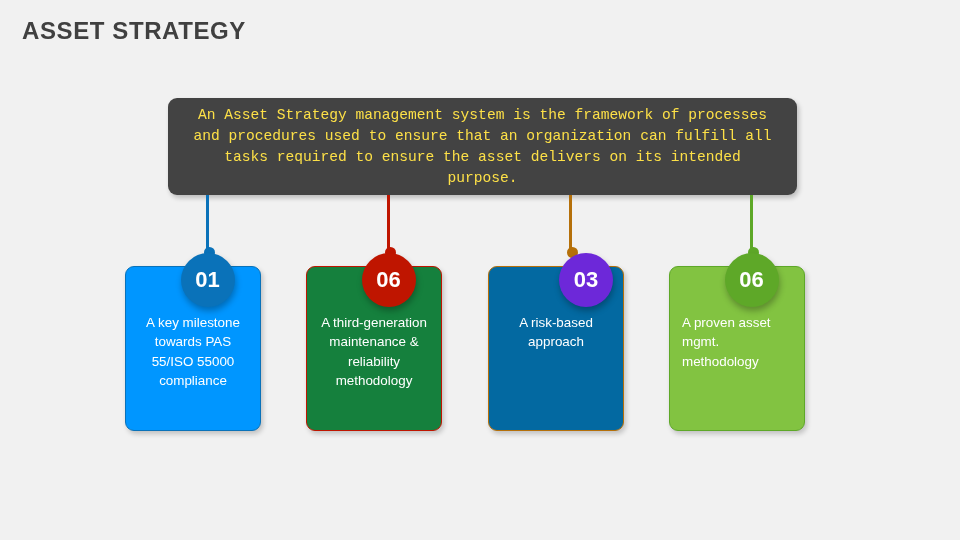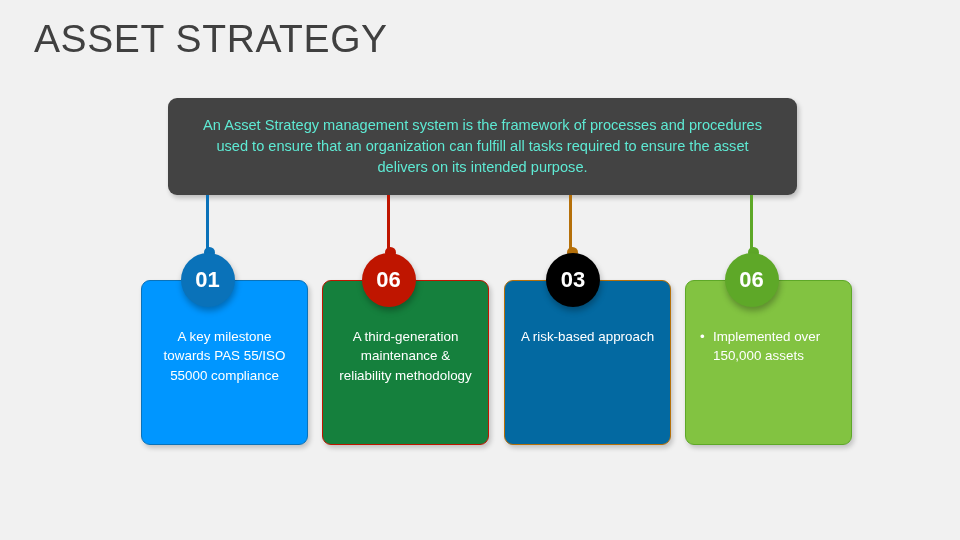--- a/index.html
+++ b/index.html
@@ -18,24 +18,24 @@
   #slide {
     position: absolute;
     left: 0; top: 0;
     width: 960px;
     height: 540px;
   }
 
   
   #page-title {
     position: absolute;
-    left: 34px;
+    left: 22px;
     top: 17px;
-    font-size: 39px;
-    font-weight: normal;
+    font-size: 24px;
+    font-weight: bold;
     letter-spacing: 0.6px;
     color: #404040;
     white-space: nowrap;
   }
 
   
   #callout {
     position: absolute;
     left: 168px;
     top: 98px;
@@ -87,29 +87,28 @@
     display: flex;
     align-items: center;
     justify-content: center;
     box-shadow: 1px 4px 6px rgba(0,0,0,0.28);
     z-index: 3;
   }
 
   
   .card {
     position: absolute;
-    top: 280px;
-    width: 167px;
+    top: 266px;
+    width: 136px;
     height: 165px;
     border-radius: 9px;
     box-shadow: 2px 3px 5px rgba(0,0,0,0.20);
     box-sizing: border-box;
     z-index: 2;
     overflow: hidden;
-    margin-left: 16px;
   }
   .card-text {
     position: absolute;
     left: 0;
     right: 0;
     top: 46px;
     color: #ffffff;
     font-size: 13.4px;
     line-height: 19.4px;
     text-align: center;
@@ -138,21 +137,21 @@
   }
 </style>
 </head>
 <body style="background: rgb(241, 241, 241);">
 
 <div id="slide">
 
   <div id="page-title" style="color: rgb(64, 64, 64);">ASSET STRATEGY</div>
 
   <div id="callout" style="background: rgb(67, 67, 67);">
-    <div id="callout-text" style="color: #5eead4;">An Asset Strategy management system is the framework of processes and procedures used to ensure that an organization can fulfill all tasks required to ensure the asset delivers on its intended purpose.</div>
+    <div id="callout-text" style="color: #fde047; font-family: Liberation Mono, monospace;">An Asset Strategy management system is the framework of processes and procedures used to ensure that an organization can fulfill all tasks required to ensure the asset delivers on its intended purpose.</div>
   </div>
 
   <div id="connectors">
       <div class="connector" style="left: 206px; background: rgb(10, 114, 185);"></div>
       <div class="knob" style="left: 207.5px; background: rgb(10, 114, 185);"></div>
       <div class="connector" style="left: 387px; background: rgb(191, 21, 0);"></div>
       <div class="knob" style="left: 388.5px; background: rgb(191, 21, 0);"></div>
       <div class="connector" style="left: 569px; background: rgb(181, 112, 10);"></div>
       <div class="knob" style="left: 570.5px; background: rgb(181, 112, 10);"></div>
       <div class="connector" style="left: 750px; background: rgb(94, 168, 40);"></div>
@@ -169,24 +168,22 @@
         <div class="card-text">
           <div>A third-generation maintenance &amp; reliability methodology</div>
         </div>
       </div>
       <div class="badge" style="left: 361.5px; background: rgb(191, 21, 0);">06</div>
       <div class="card" style="left: 488px; background: #0369a1; border: 1px solid rgb(181, 112, 10);">
         <div class="card-text">
           <div>A risk-based approach</div>
         </div>
       </div>
-      <div class="badge" style="left: 546px; background: #000000;">03</div>
+      <div class="badge" style="left: 559px; background: #6d28d9;">03</div>
       <div class="card" style="left: 669px; background: rgb(130, 195, 65); border: 1px solid rgb(94, 168, 40);">
         <div class="card-text left">
-          <ul class="bullet-list">
-            <li>Implemented over 150,000 assets</li>
-          </ul>
+          <div>A proven asset mgmt. methodology</div>
         </div>
       </div>
       <div class="badge" style="left: 724.5px; background: rgb(94, 168, 40);">06</div>
     </div>
 
 </div>
 
 </body></html>

